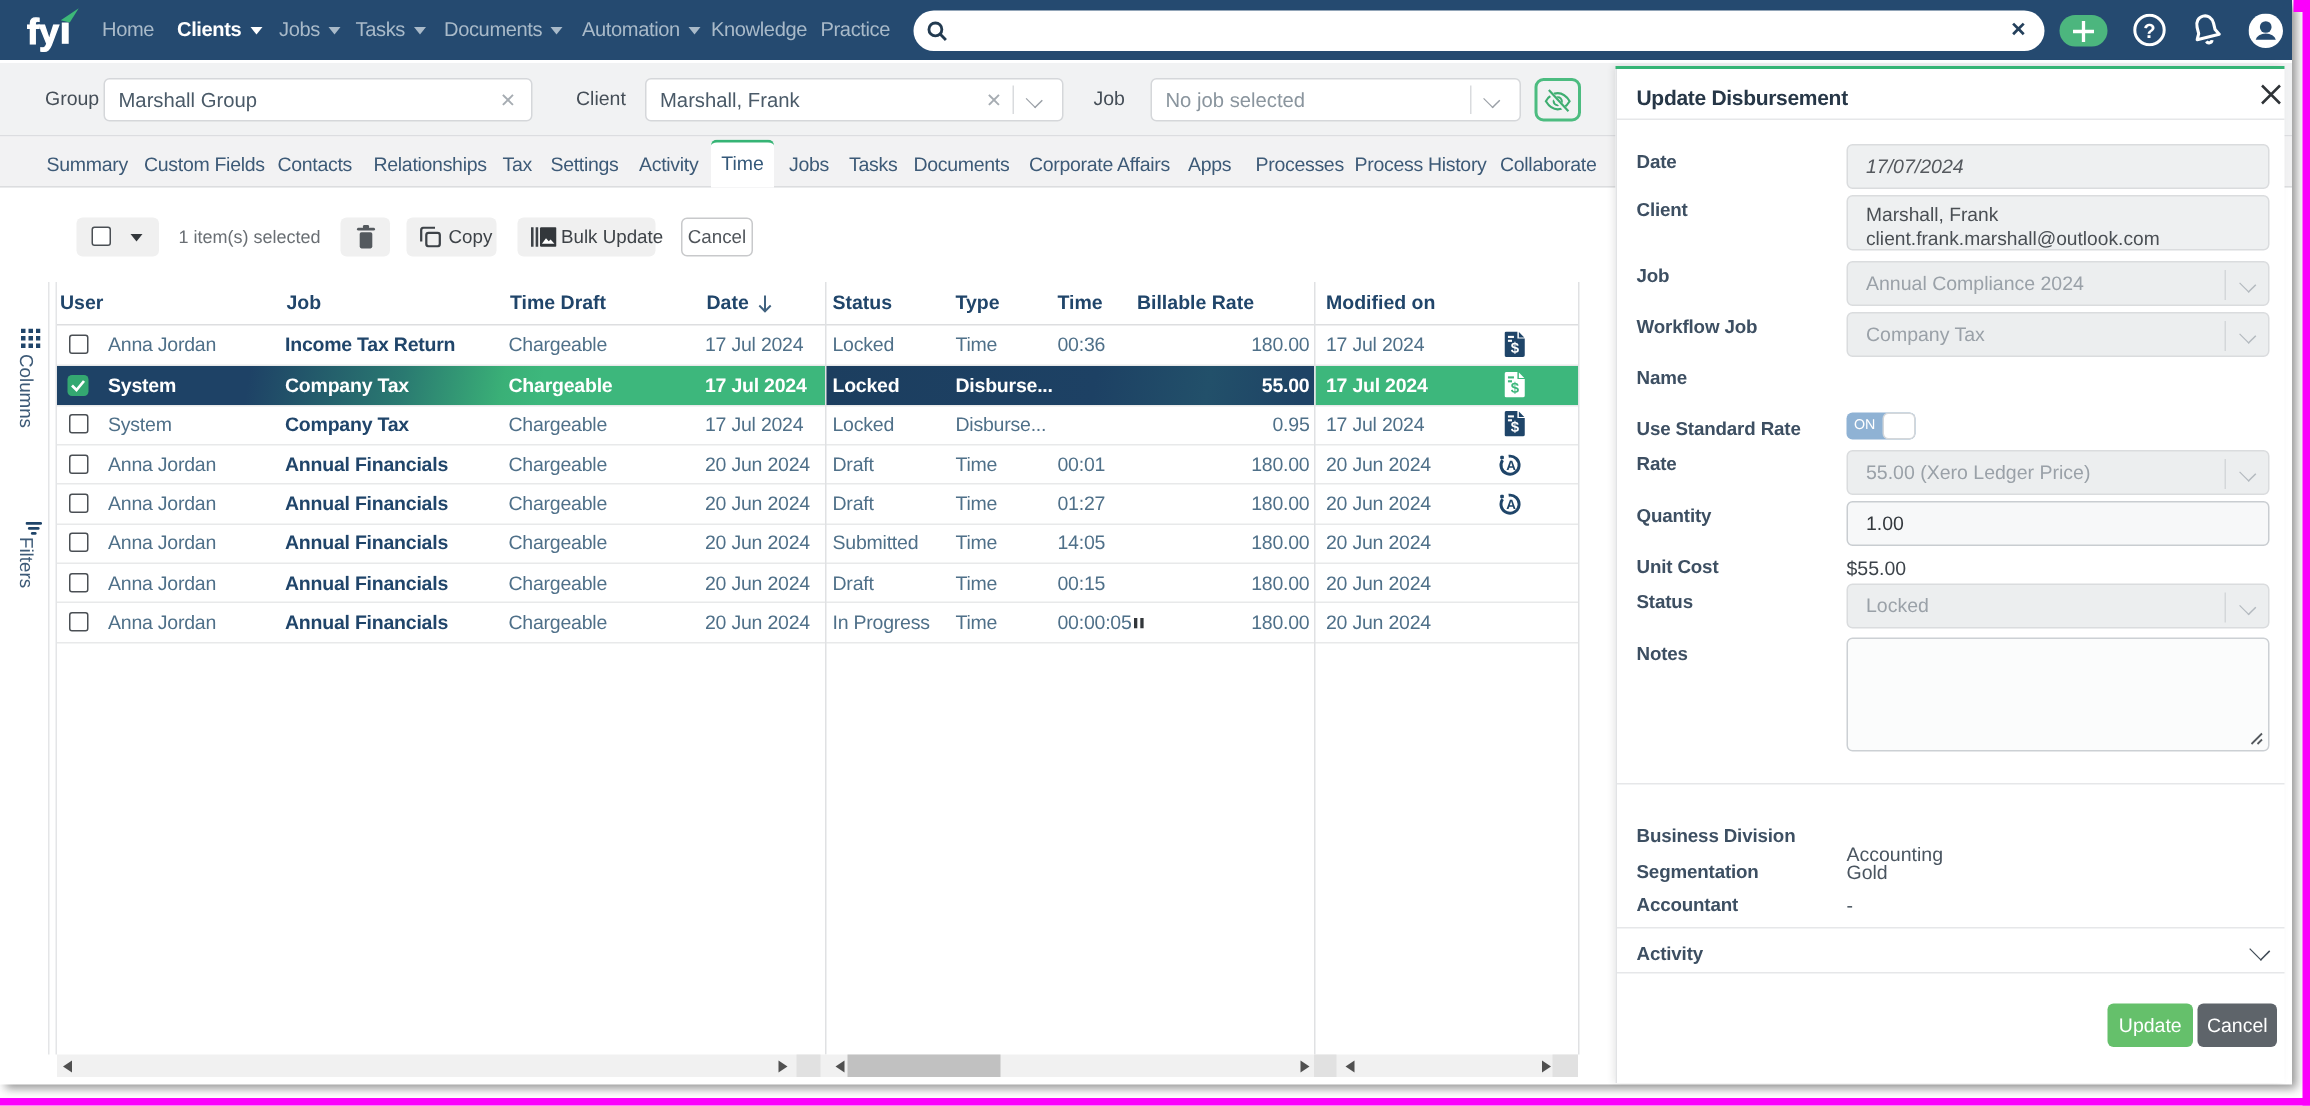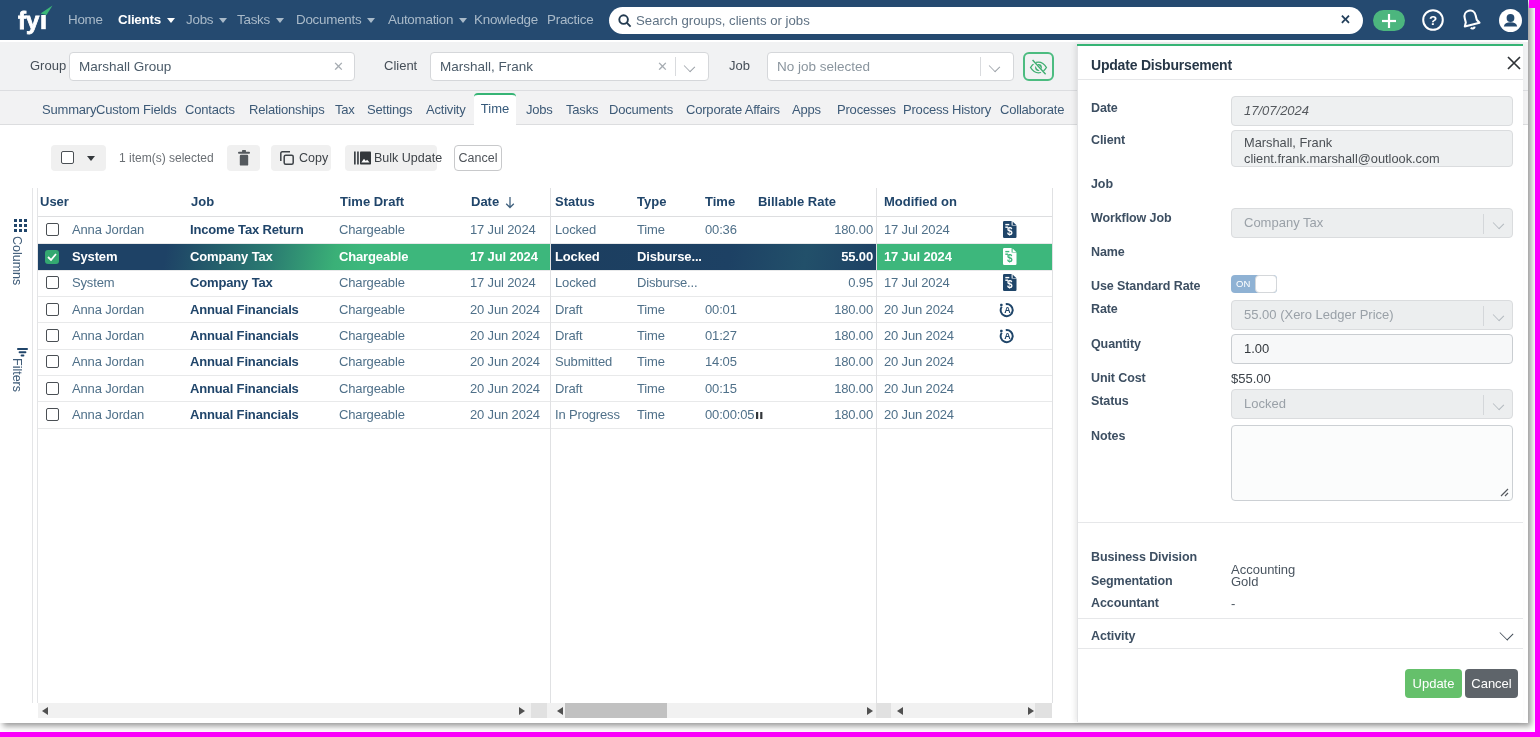--- a/index.html
+++ b/index.html
@@ -96,21 +96,20 @@
     <div class="menu" style="left:237px">Tasks<span class="caret"></span></div>
     <div class="menu" style="left:296px">Documents<span class="caret"></span></div>
     <div class="menu" style="left:388px">Automation<span class="caret"></span></div>
     <div class="menu" style="left:474px">Knowledge</div>
     <div class="menu" style="left:547px">Practice</div>
     <div class="searchpill">
       <svg class="abs" style="left:9px;top:7px" width="14" height="14" viewBox="0 0 14 14">
             <circle cx="5.6" cy="5.6" r="4.3" fill="none" stroke="#223a50" stroke-width="1.9"></circle>
             <line x1="8.9" y1="8.9" x2="12.6" y2="12.6" stroke="#223a50" stroke-width="1.9"></line>
           </svg>
-      <div class="ph">Search groups, clients or jobs</div>
       <div class="sx">✕</div>
     </div>
     <div class="navbtn" style="left:1373px;top:10px;width:32px;height:21px;background:#4cb67e;border-radius:10.5px">
           <svg class="abs" style="left:8px;top:2.5px" width="16" height="16">
             <line x1="1" y1="8" x2="15" y2="8" stroke="#fff" stroke-width="2.2"></line>
             <line x1="8" y1="1" x2="8" y2="15" stroke="#fff" stroke-width="2.2"></line>
           </svg>
         </div>
     <div class="navbtn" style="left:1422px;top:9px"><svg width="22" height="22">
             <circle cx="11" cy="11" r="9.8" fill="none" stroke="#fff" stroke-width="2"></circle>
@@ -154,21 +153,21 @@
       <svg class="abs" style="left:4px;top:3.5px" width="19" height="19" viewBox="0 0 24 24">
             <path d="M2 12 C4.8 7.4 8.2 5.2 12 5.2 C15.8 5.2 19.2 7.4 22 12 C19.2 16.6 15.8 18.8 12 18.8 C8.2 18.8 4.8 16.6 2 12 Z" fill="none" stroke="#3fae71" stroke-width="1.8"></path>
             <circle cx="12" cy="12" r="3.4" fill="none" stroke="#3fae71" stroke-width="1.8"></circle>
             <line x1="3.5" y1="2.5" x2="20.5" y2="21.5" stroke="#f1f2f3" stroke-width="3.6"></line>
             <line x1="4.5" y1="2.5" x2="21" y2="20.5" stroke="#3fae71" stroke-width="1.8"></line>
           </svg>
     </div>
   </div>
 
   <div class="tabbar">
-    <div class="tab" style="left:42px">Summary</div>
+    <div class="tab" style="left:31px">Summary</div>
     <div class="tab" style="left:96px">Custom Fields</div>
     <div class="tab" style="left:185px">Contacts</div>
     <div class="tab" style="left:249px">Relationships</div>
     <div class="tab" style="left:335px">Tax</div>
     <div class="tab" style="left:367px">Settings</div>
     <div class="tab" style="left:426px">Activity</div>
     <div class="tab" style="left:526px">Jobs</div>
     <div class="tab" style="left:566px">Tasks</div>
     <div class="tab" style="left:609px">Documents</div>
     <div class="tab" style="left:686px">Corporate Affairs</div>
@@ -431,20 +430,23 @@
     <div class="plabel" style="top:57px">Date</div>
     <div class="pinput ro" style="top:52px;height:30px;line-height:28px;font-style:italic;color:#55595e"><span style="margin-left:12px">17/07/2024</span></div>
 
     <div class="plabel" style="top:89px">Client</div>
     <div class="pinput ro" style="top:86px;height:37px;font-size:12.8px">
       <div style="margin:4px 0 0 12px">Marshall, Frank</div>
       <div style="margin:1px 0 0 12px">client.frank.marshall@outlook.com</div>
     </div>
 
     <div class="plabel" style="top:133px">Job</div>
+    <div class="pinput dis" style="top:130px;height:30px;line-height:28px"><span style="margin-left:12px">Annual Compliance 2024</span><div class="divi"></div><div class="chev">
+            <div class="chevron"></div>
+          </div></div>
 
     <div class="plabel" style="top:167px">Workflow Job</div>
     <div class="pinput dis" style="top:164px;height:30px;line-height:28px"><span style="margin-left:12px">Company Tax</span><div class="divi"></div><div class="chev">
             <div class="chevron"></div>
           </div></div>
 
     <div class="plabel" style="top:201px">Name</div>
 
     <div class="plabel" style="top:235px">Use Standard Rate</div>
     <div class="abs" style="left:153px;top:231px;width:46px;height:18px;background:#8fb2d4;border-radius:4px;">

